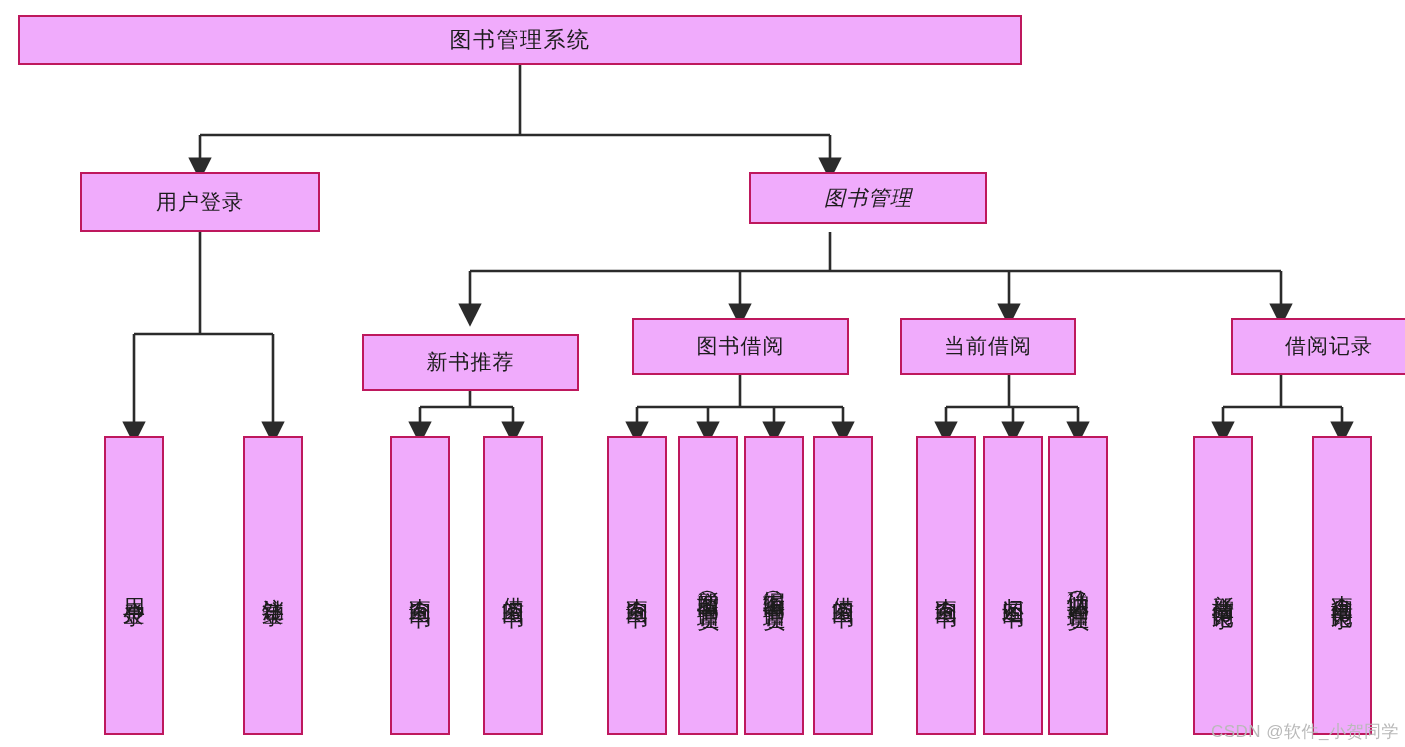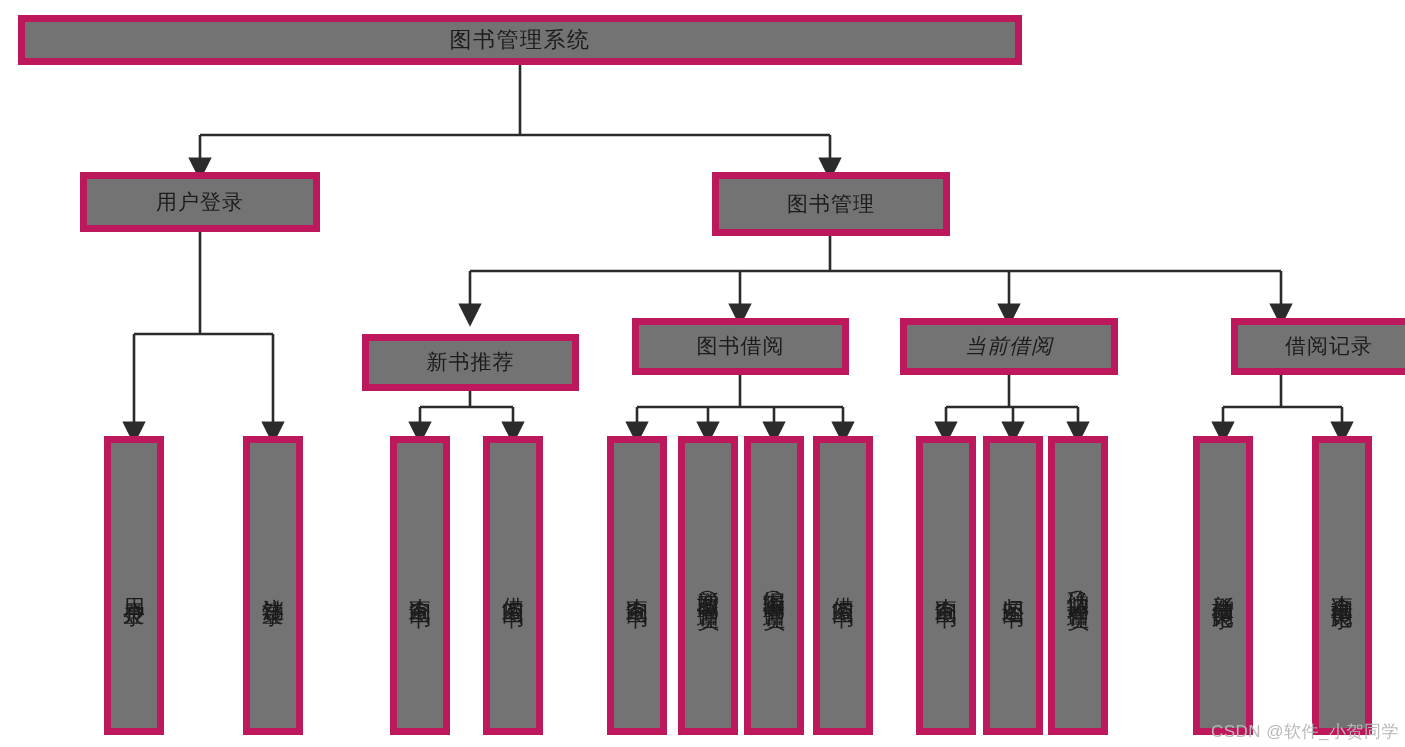--- a/index.html
+++ b/index.html
@@ -17,22 +17,22 @@
   svg#wires{
     position:absolute;
     left:0; top:0;
     width:1405px;
     height:747px;
     pointer-events:none;
   }
   .node{
     position:absolute;
     box-sizing:border-box;
-    border:7px solid #be185d;
-    background:#737373;
+    border:2px solid #be185d;
+    background:#f0abfc;
     display:flex;
     align-items:center;
     justify-content:center;
     text-align:center;
   }
   .node .label{
     color:#1c1c1c;
     line-height:1.15;
     white-space:nowrap;
   }
@@ -121,31 +121,31 @@
     </g>
   </svg>
 
   <div class="node h-node" id="node-root" style="left:18px; top:15px; width:1004px; height:50px;">
     <span class="label">图书管理系统</span>
   </div>
 
   <div class="node h-node" style="left:80px; top:172px; width:240px; height:60px;">
     <span class="label">用户登录</span>
   </div>
-  <div class="node h-node" style="left:712px; top:172px; width:238px; height:64px;">
+  <div class="node h-node" style="left:749px; top:172px; width:238px; height:52px;font-style:italic;">
     <span class="label">图书管理</span>
   </div>
 
   <div class="node h-node" style="left:362px; top:334px; width:217px; height:57px;">
     <span class="label">新书推荐</span>
   </div>
   <div class="node h-node" style="left:632px; top:318px; width:217px; height:57px;">
     <span class="label">图书借阅</span>
   </div>
-  <div class="node h-node" style="left:900px; top:318px; width:218px; height:57px;font-style:italic;">
+  <div class="node h-node" style="left:900px; top:318px; width:176px; height:57px;">
     <span class="label">当前借阅</span>
   </div>
   <div class="node h-node" style="left:1231px; top:318px; width:196px; height:57px;">
     <span class="label">借阅记录</span>
   </div>
 
   <div class="node v-node" style="left:104px; top:436px; width:60px; height:299px;">
     <span class="label">用户登录</span>
   </div>
   <div class="node v-node" style="left:243px; top:436px; width:60px; height:299px;">

